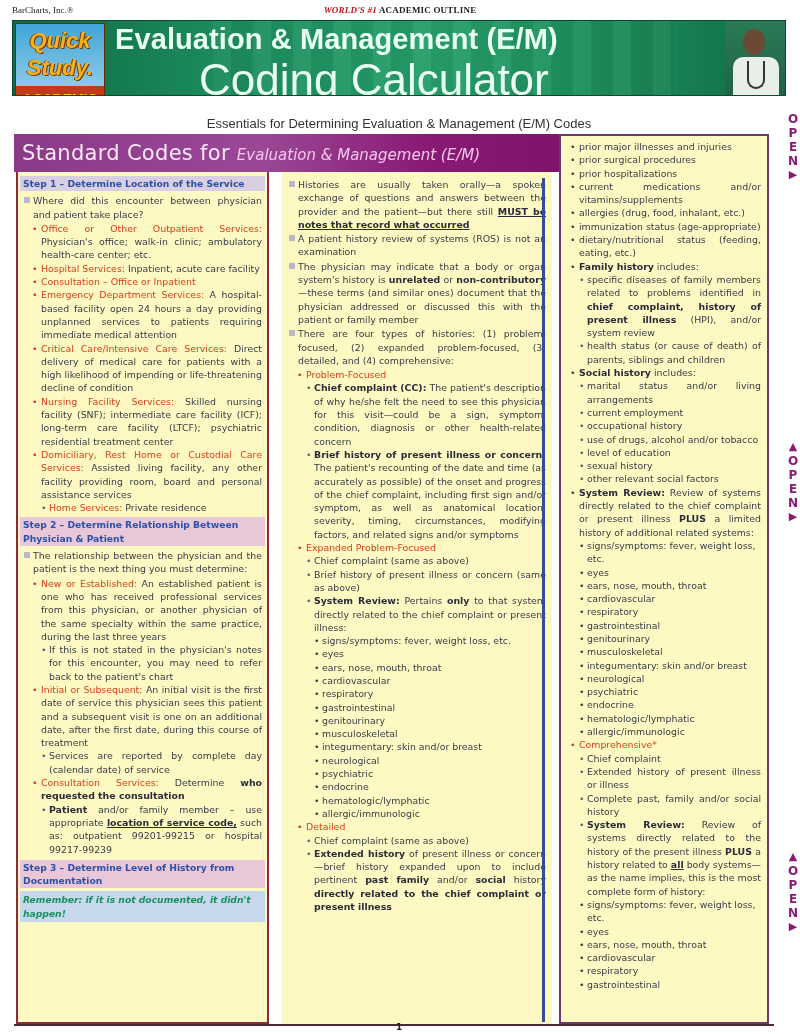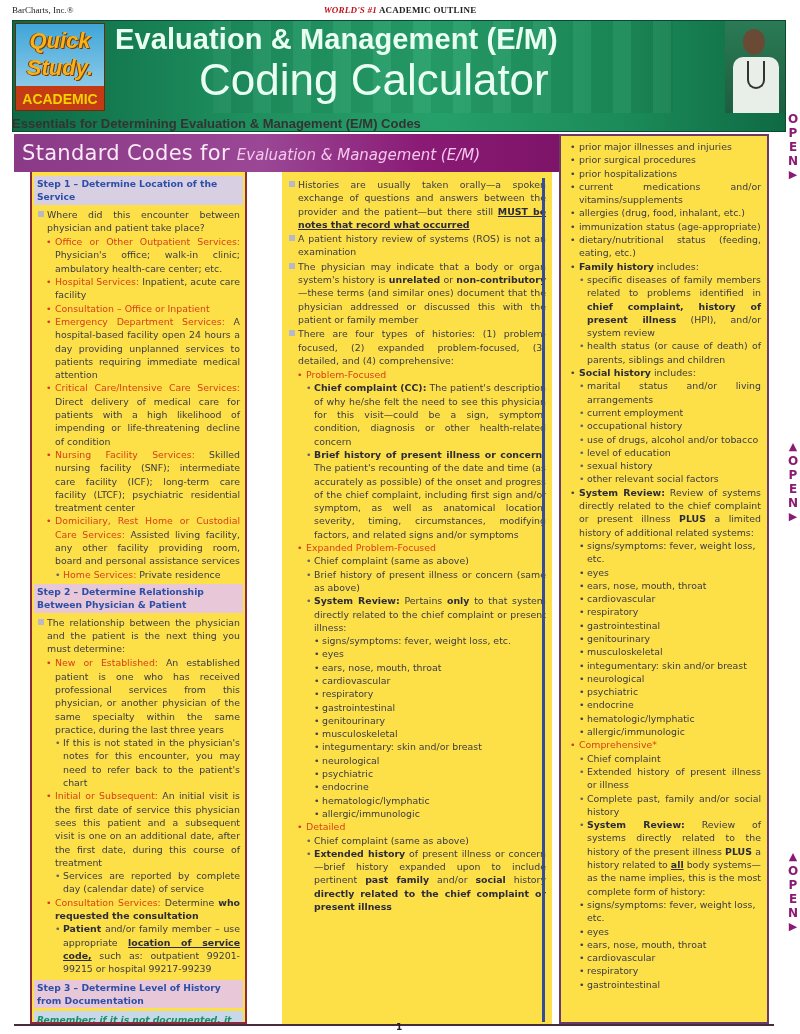--- a/index.html
+++ b/index.html
@@ -4,46 +4,46 @@
 <style>
   * { box-sizing: border-box; margin: 0; padding: 0; }
   html, body { width: 800px; height: 1034px; background: #ffffff; overflow: hidden; }
   body { font-family: "DejaVu Sans", sans-serif; color: #3a3a48; position: relative; }
 
   .topline { position: absolute; top: 4px; left: 0; width: 800px; height: 14px; font-family: "Liberation Serif", serif; font-size: 9px; }
   .publisher { position: absolute; left: 12px; top: 1px; color: #222; }
   .slogan { position: absolute; left: 0; width: 800px; text-align: center; top: 1px; font-weight: bold; letter-spacing: 0.2px; color: #222; }
   .slogan .red { color: #c0141e; font-style: italic; }
 
-  .banner { position: absolute; left: 12px; top: 20px; width: 774px; height: 112px;
+  .banner { position: absolute; left: 12px; top: 20px; width: 774px; height: 76px;
     background: linear-gradient(90deg, #0d6a45 0%, #1e8f5e 30%, #26a06a 55%, #1b8a58 80%, #0f6a44 100%);
     border: 1px solid #0a4a30; overflow: hidden; }
   .banner::before { content: ""; position: absolute; left: 200px; top: 0; width: 460px; height: 92px;
     background: repeating-linear-gradient(90deg, rgba(255,255,255,0.04) 0 18px, rgba(0,0,0,0.05) 18px 40px); }
   .logo { position: absolute; left: 2px; top: 2px; width: 90px; height: 88px; border: 1px solid #6b2a0a; overflow: hidden; }
   .logo-top { height: 62px; background: linear-gradient(180deg, #3fa6d8 0%, #8cc9e8 100%); text-align: center; padding-top: 3px; }
   .logo-top span { display: block; font-family: "Liberation Sans", sans-serif; font-weight: bold; font-style: italic; font-size: 22px; line-height: 27px; color: #f7b21c; text-shadow: 1px 1px 0 #7a3a00, -1px 0 0 #7a3a00; }
   .logo-bot { height: 26px; background: #c43a14; color: #f5d300; font-weight: bold; font-family: "Liberation Sans", sans-serif; font-size: 14px; text-align: center; line-height: 26px; }
   .title1 { position: absolute; left: 102px; top: 2px; font-family: "Liberation Sans", sans-serif; font-weight: bold; font-size: 29px; color: #e8fff2; white-space: nowrap; letter-spacing: 0.1px; }
   .title2 { position: absolute; left: 186px; top: 34px; font-family: "Liberation Sans", sans-serif; font-size: 44px; color: #e8fff2; white-space: nowrap; }
   .doctor { position: absolute; right: 0; top: 0; width: 60px; height: 92px; background: linear-gradient(180deg, #2b7a55 0%, #1d5e40 100%); }
   .doctor .head { position: absolute; left: 18px; top: 8px; width: 22px; height: 26px; border-radius: 50%; background: #6a4a34; }
   .doctor .coat { position: absolute; left: 8px; top: 36px; width: 46px; height: 56px; background: #e8efe8; border-radius: 10px 10px 0 0; }
   .doctor .steth { position: absolute; left: 22px; top: 40px; width: 18px; height: 28px; border: 2px solid #333; border-top: none; border-radius: 0 0 10px 10px; }
 
-  .subtitle { position: absolute; top: 116px; left: 12px; width: 774px; text-align: left; font-family: "Liberation Sans", sans-serif; font-size: 13px; color: #333; font-weight: bold; }
+  .subtitle { position: absolute; top: 116px; left: 12px; width: 774px; text-align: center; font-family: "Liberation Sans", sans-serif; font-size: 13px; color: #333; }
 
   .frame { position: absolute; left: 14px; top: 134px; width: 772px; height: 894px; }
   .section-head { position: absolute; left: 0; top: 0; width: 548px; height: 38px;
     background: linear-gradient(90deg, #8b3a88 0%, #9a4896 45%, #8a1a74 75%, #7d1468 100%); padding-left: 8px; white-space: nowrap; }
   .section-head .a { font-family: "DejaVu Sans", sans-serif; font-size: 21px; color: #fbe9f7; line-height: 38px; letter-spacing: 0.3px; }
   .section-head .b { font-family: "DejaVu Sans", sans-serif; font-size: 15px; font-style: italic; color: #f5c7ec; line-height: 38px; }
 
-  .col { position: absolute; background: #fde047; font-size: 9.4px; line-height: 13.3px; overflow: hidden; }
-  .col1 { left: 16px; top: 38px; width: 217px; height: 852px; border: 2px solid #8a2a3a; border-top: none; padding: 4px 5px 0 5px; }
+  .col { position: absolute; background: #fef9c3; font-size: 9.4px; line-height: 13.3px; overflow: hidden; }
+  .col1 { left: 2px; top: 38px; width: 253px; height: 852px; border: 2px solid #8a2a3a; border-top: none; padding: 4px 5px 0 5px; }
   .col2 { left: 268px; top: 38px; width: 270px; height: 852px; padding: 6px 6px 0 6px; }
   .col3 { left: 545px; top: 0; width: 210px; height: 890px; border: 2px solid #6a3a6a; padding: 4px 6px 0 6px; }
   .divider { position: absolute; left: 528px; top: 44px; width: 3px; height: 844px; background: #334d99; }
   .bottom-rule { position: absolute; left: 0; top: 890px; width: 760px; height: 2px; background: #4a2a3a; }
 
   .step { background: #d9cfe2; color: #2d4fa8; font-weight: bold; font-size: 9.2px; padding: 1px 3px; margin: 0 -3px 3px -3px; }
   .step.pink { background: #e8c8d8; }
   .remember { background: #c7d8ec; color: #17915f; font-weight: bold; font-style: italic; font-size: 9.2px; padding: 2px 3px; margin: 0 -3px; }
 
   .sq { padding-left: 10px; position: relative; margin-bottom: 1px; text-align: justify; }

